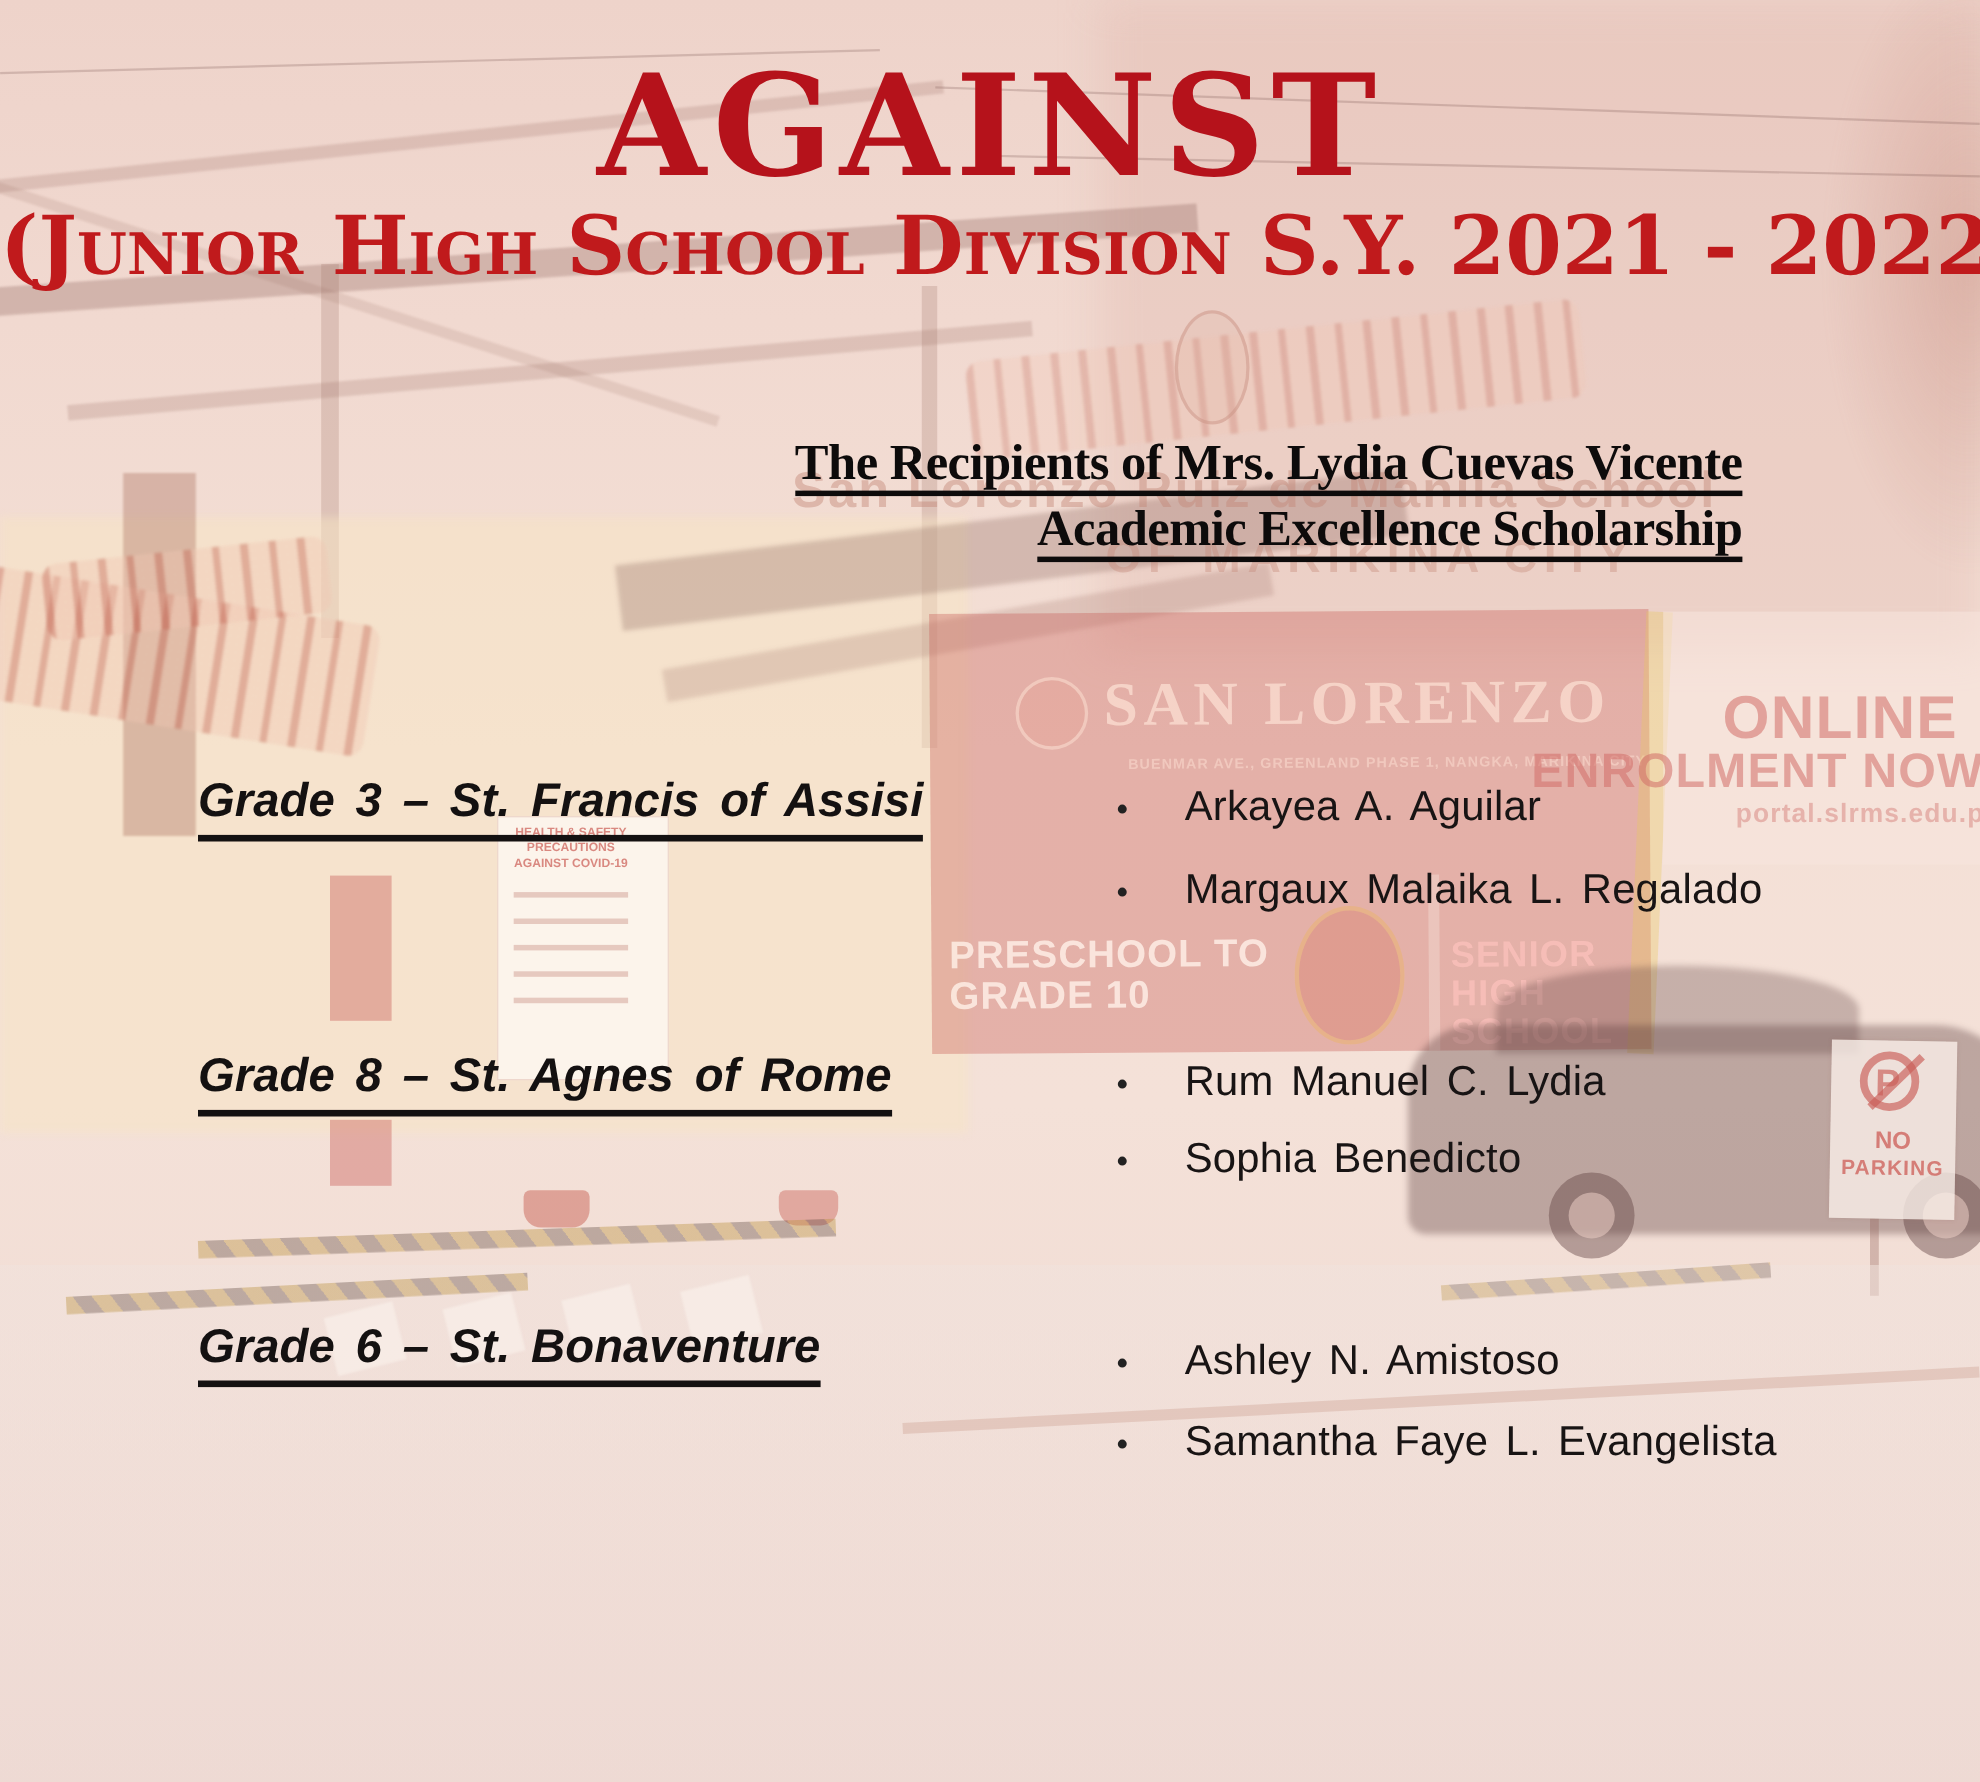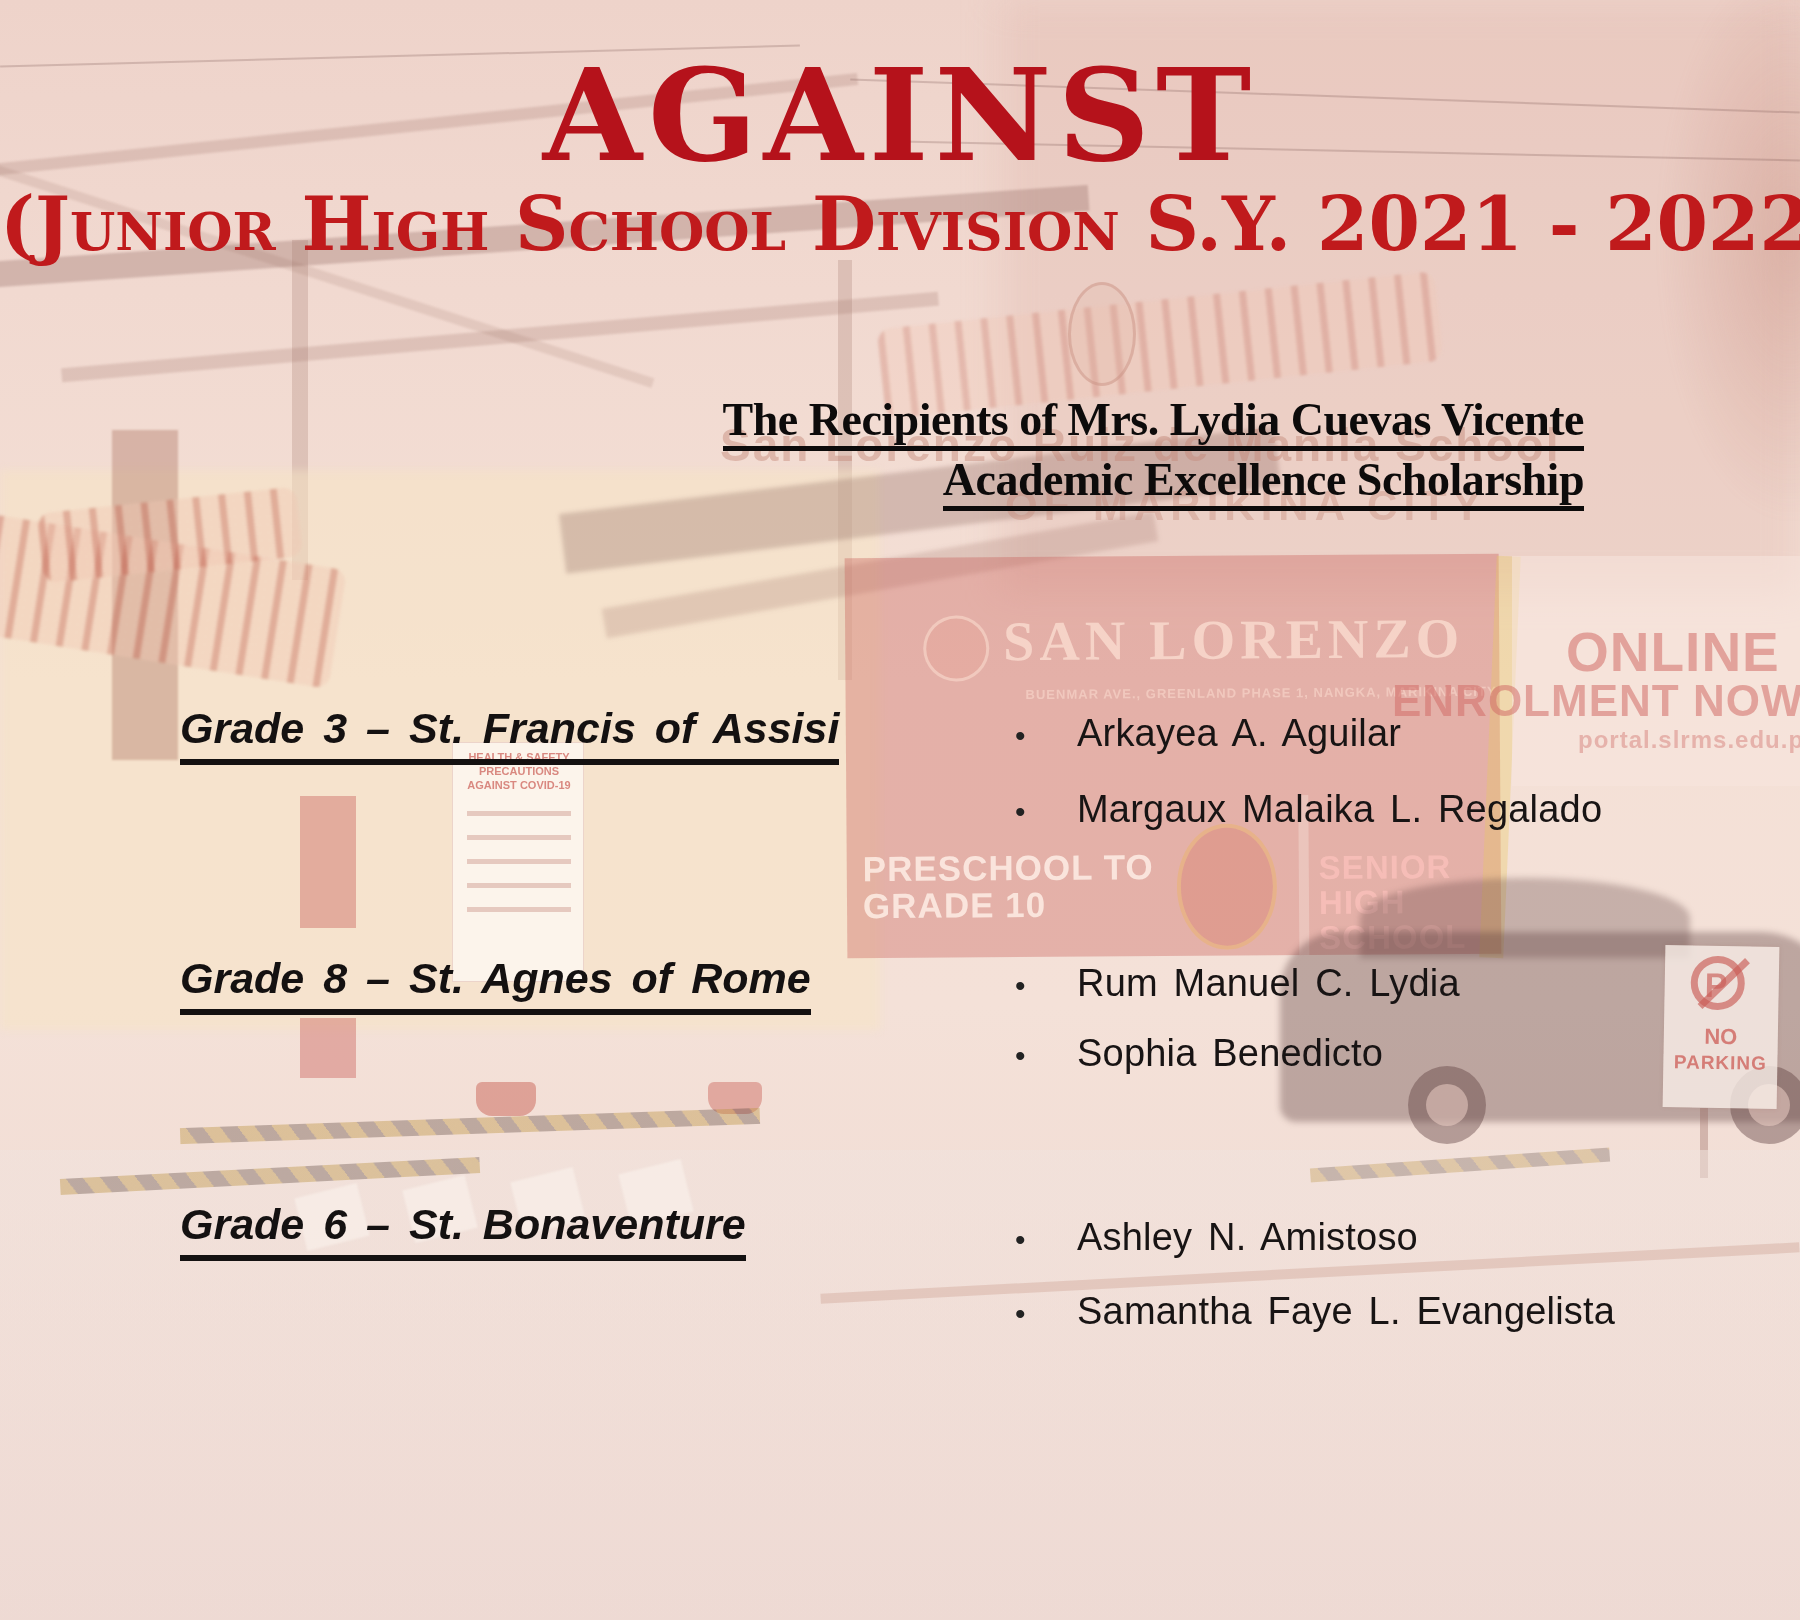--- a/index.html
+++ b/index.html
@@ -69,21 +69,21 @@
   
   .np{left:1664px;top:946px;width:114px;height:162px;background:rgba(251,241,235,.78);transform:rotate(1deg);box-shadow:0 0 4px rgba(150,100,90,.2);}
   .np .ring{left:26px;top:10px;width:54px;height:54px;border:7px solid rgba(202,92,86,.65);border-radius:50%;}
   .np .ringbar{left:26px;top:34px;width:66px;height:7px;background:rgba(202,92,86,.65);transform:rotate(-45deg);}
   .np .pletter{left:40px;top:20px;font-size:34px;font-weight:bold;color:rgba(202,92,86,.65);}
   .np .t1{left:0;top:78px;width:114px;text-align:center;font-size:22px;font-weight:bold;color:rgba(206,100,94,.8);}
   .np .t2{left:0;top:106px;width:114px;text-align:center;font-size:19px;font-weight:bold;letter-spacing:1px;color:rgba(206,100,94,.8);}
   .np-leg{left:1700px;top:1108px;width:8px;height:70px;background:rgba(150,100,92,.35);}
 
   
-  .poster{left:452px;top:742px;width:132px;height:240px;background:rgba(252,248,242,.82);border:1px solid rgba(200,140,125,.3);}
+  .poster{left:452px;top:742px;width:156px;height:240px;background:rgba(252,248,242,.82);border:1px solid rgba(200,140,125,.3);}
   .poster .ph{left:10px;top:8px;width:112px;text-align:center;font-size:11px;font-weight:bold;color:rgba(205,100,92,.75);line-height:1.25;}
   .poster .pl{left:14px;width:104px;height:5px;background:rgba(190,120,108,.35);}
   .redsign{background:rgba(200,90,84,.40);}
   .rs1{left:300px;top:796px;width:56px;height:132px;}
   .rs2{left:300px;top:1018px;width:56px;height:60px;}
   .plant{left:476px;top:1082px;width:60px;height:34px;background:rgba(198,86,74,.45);border-radius:6px 6px 16px 16px;}
   .plant2{left:708px;top:1082px;width:54px;height:32px;background:rgba(198,86,74,.40);border-radius:6px 6px 16px 16px;}
 
   
   .pave{left:0;top:1150px;width:1800px;height:470px;background:linear-gradient(180deg,rgba(241,227,221,.55),rgba(238,221,216,.35));}

